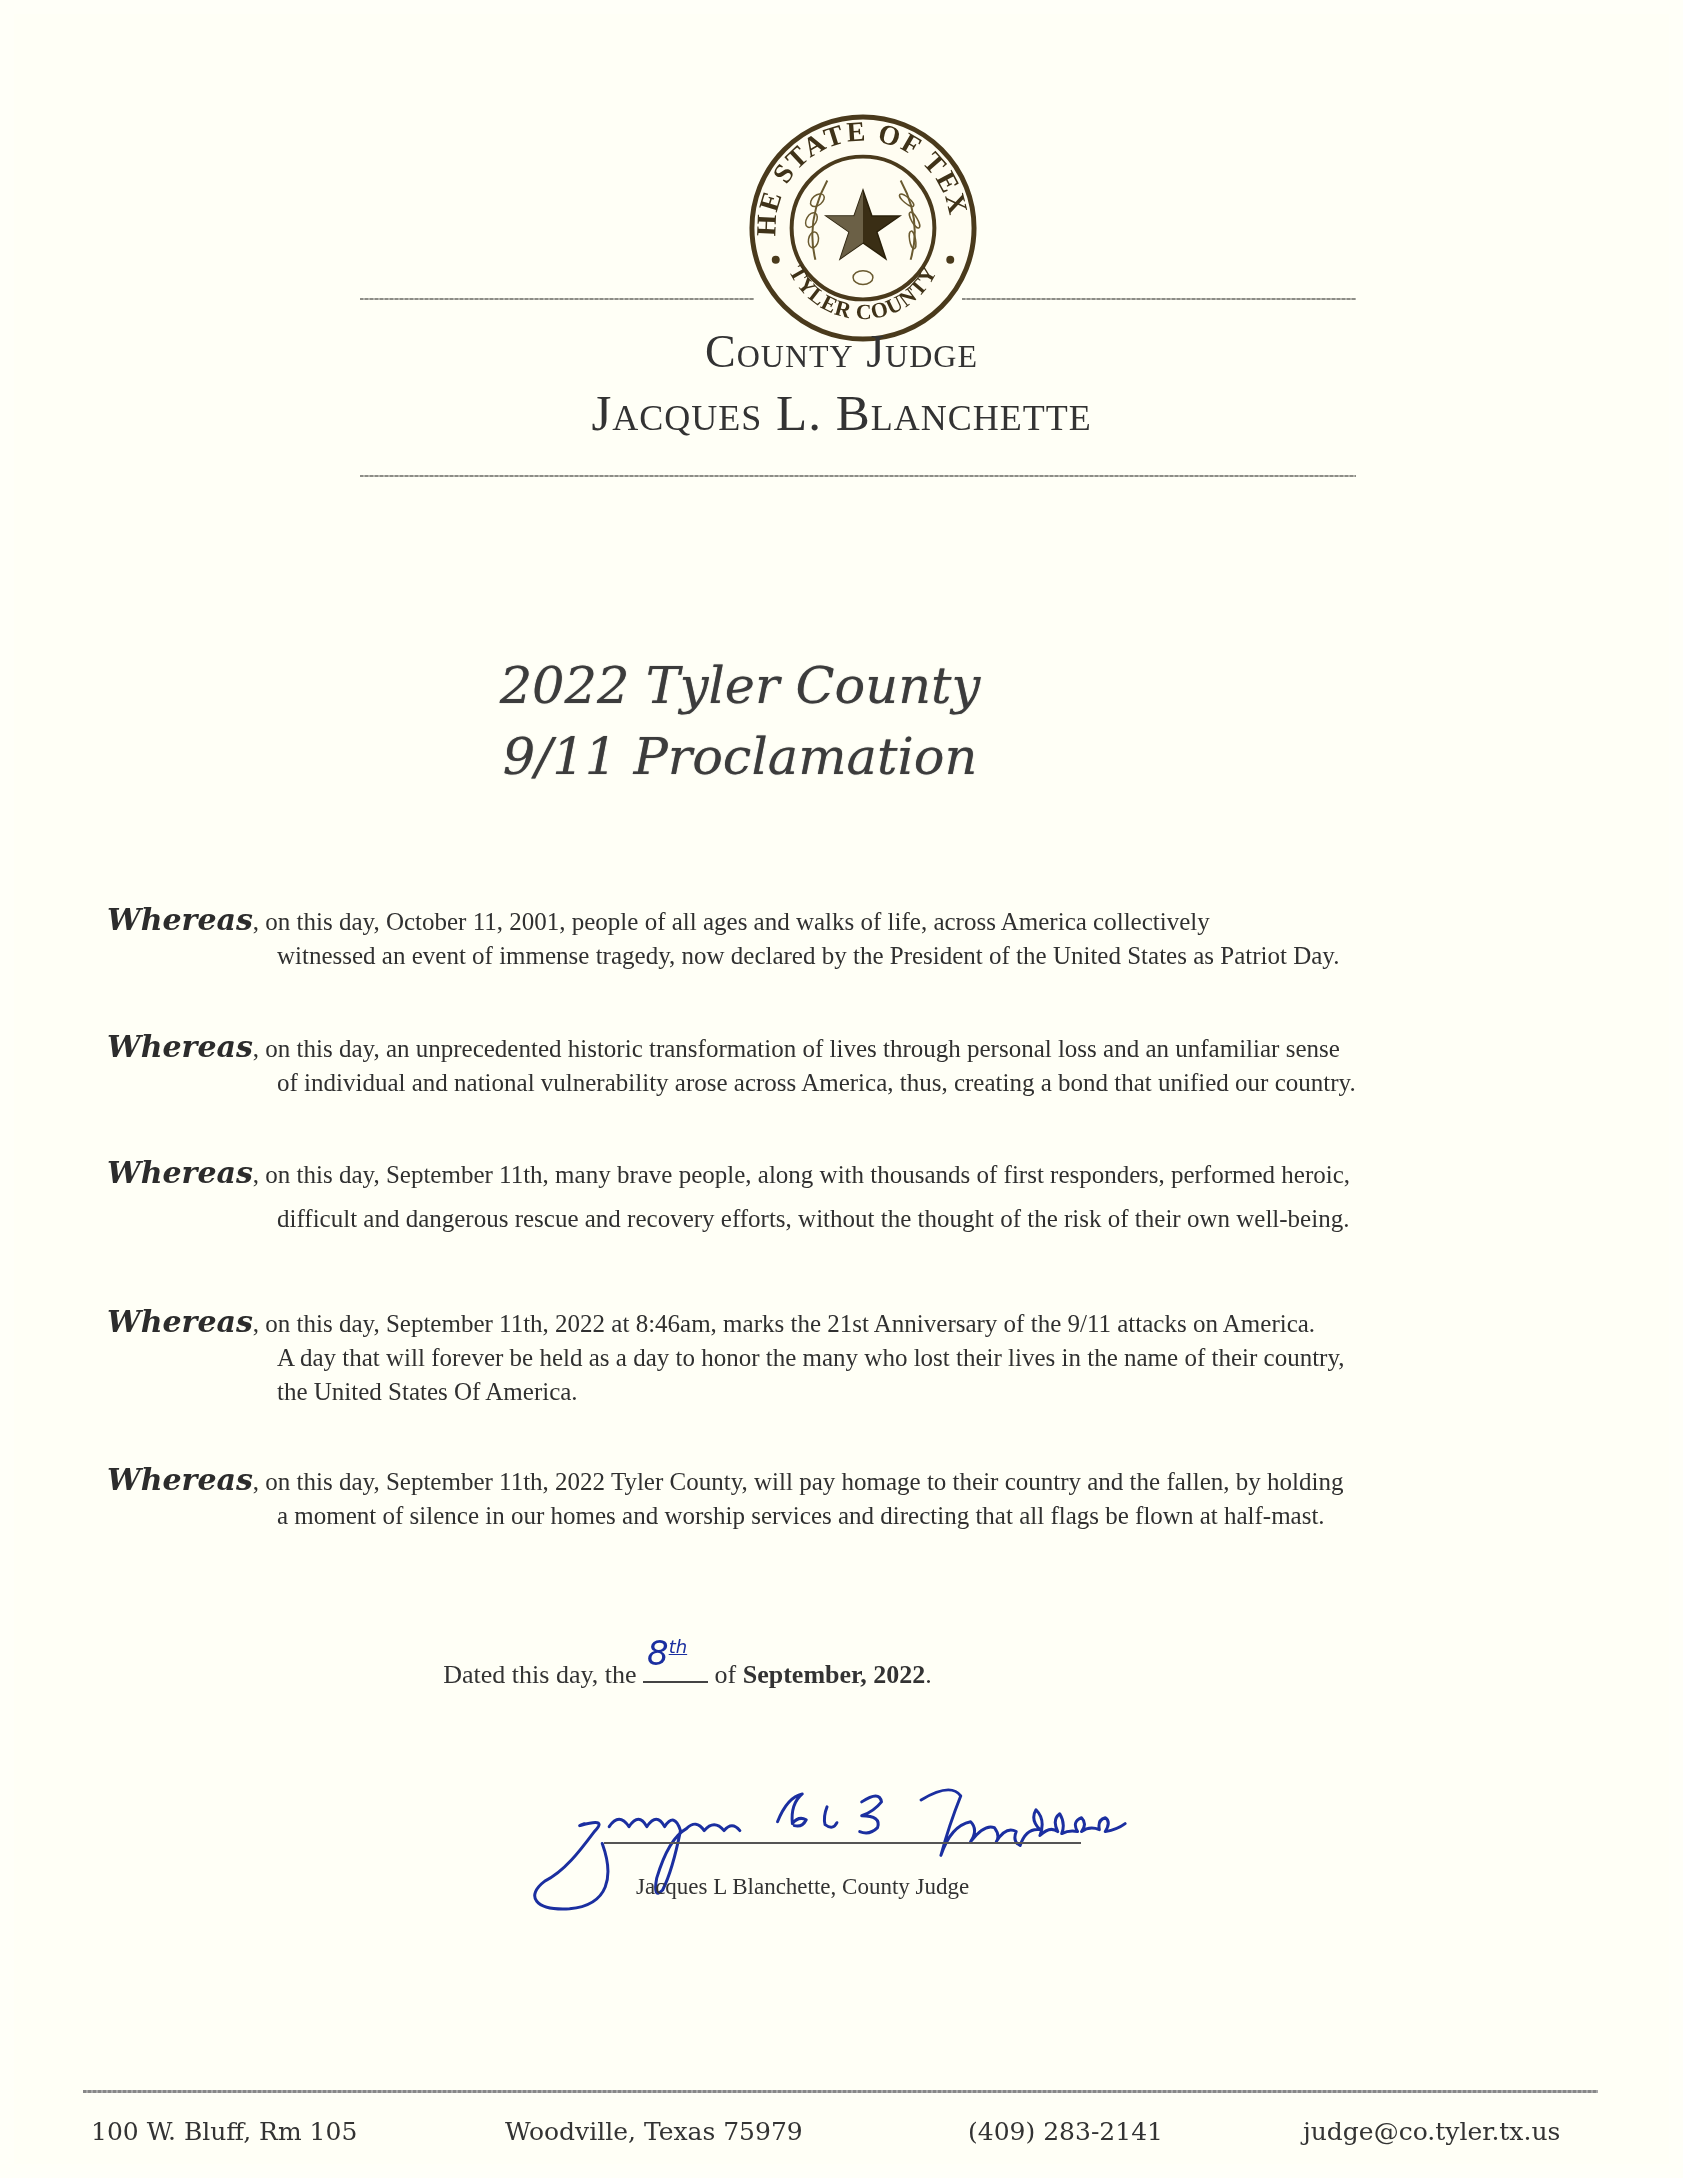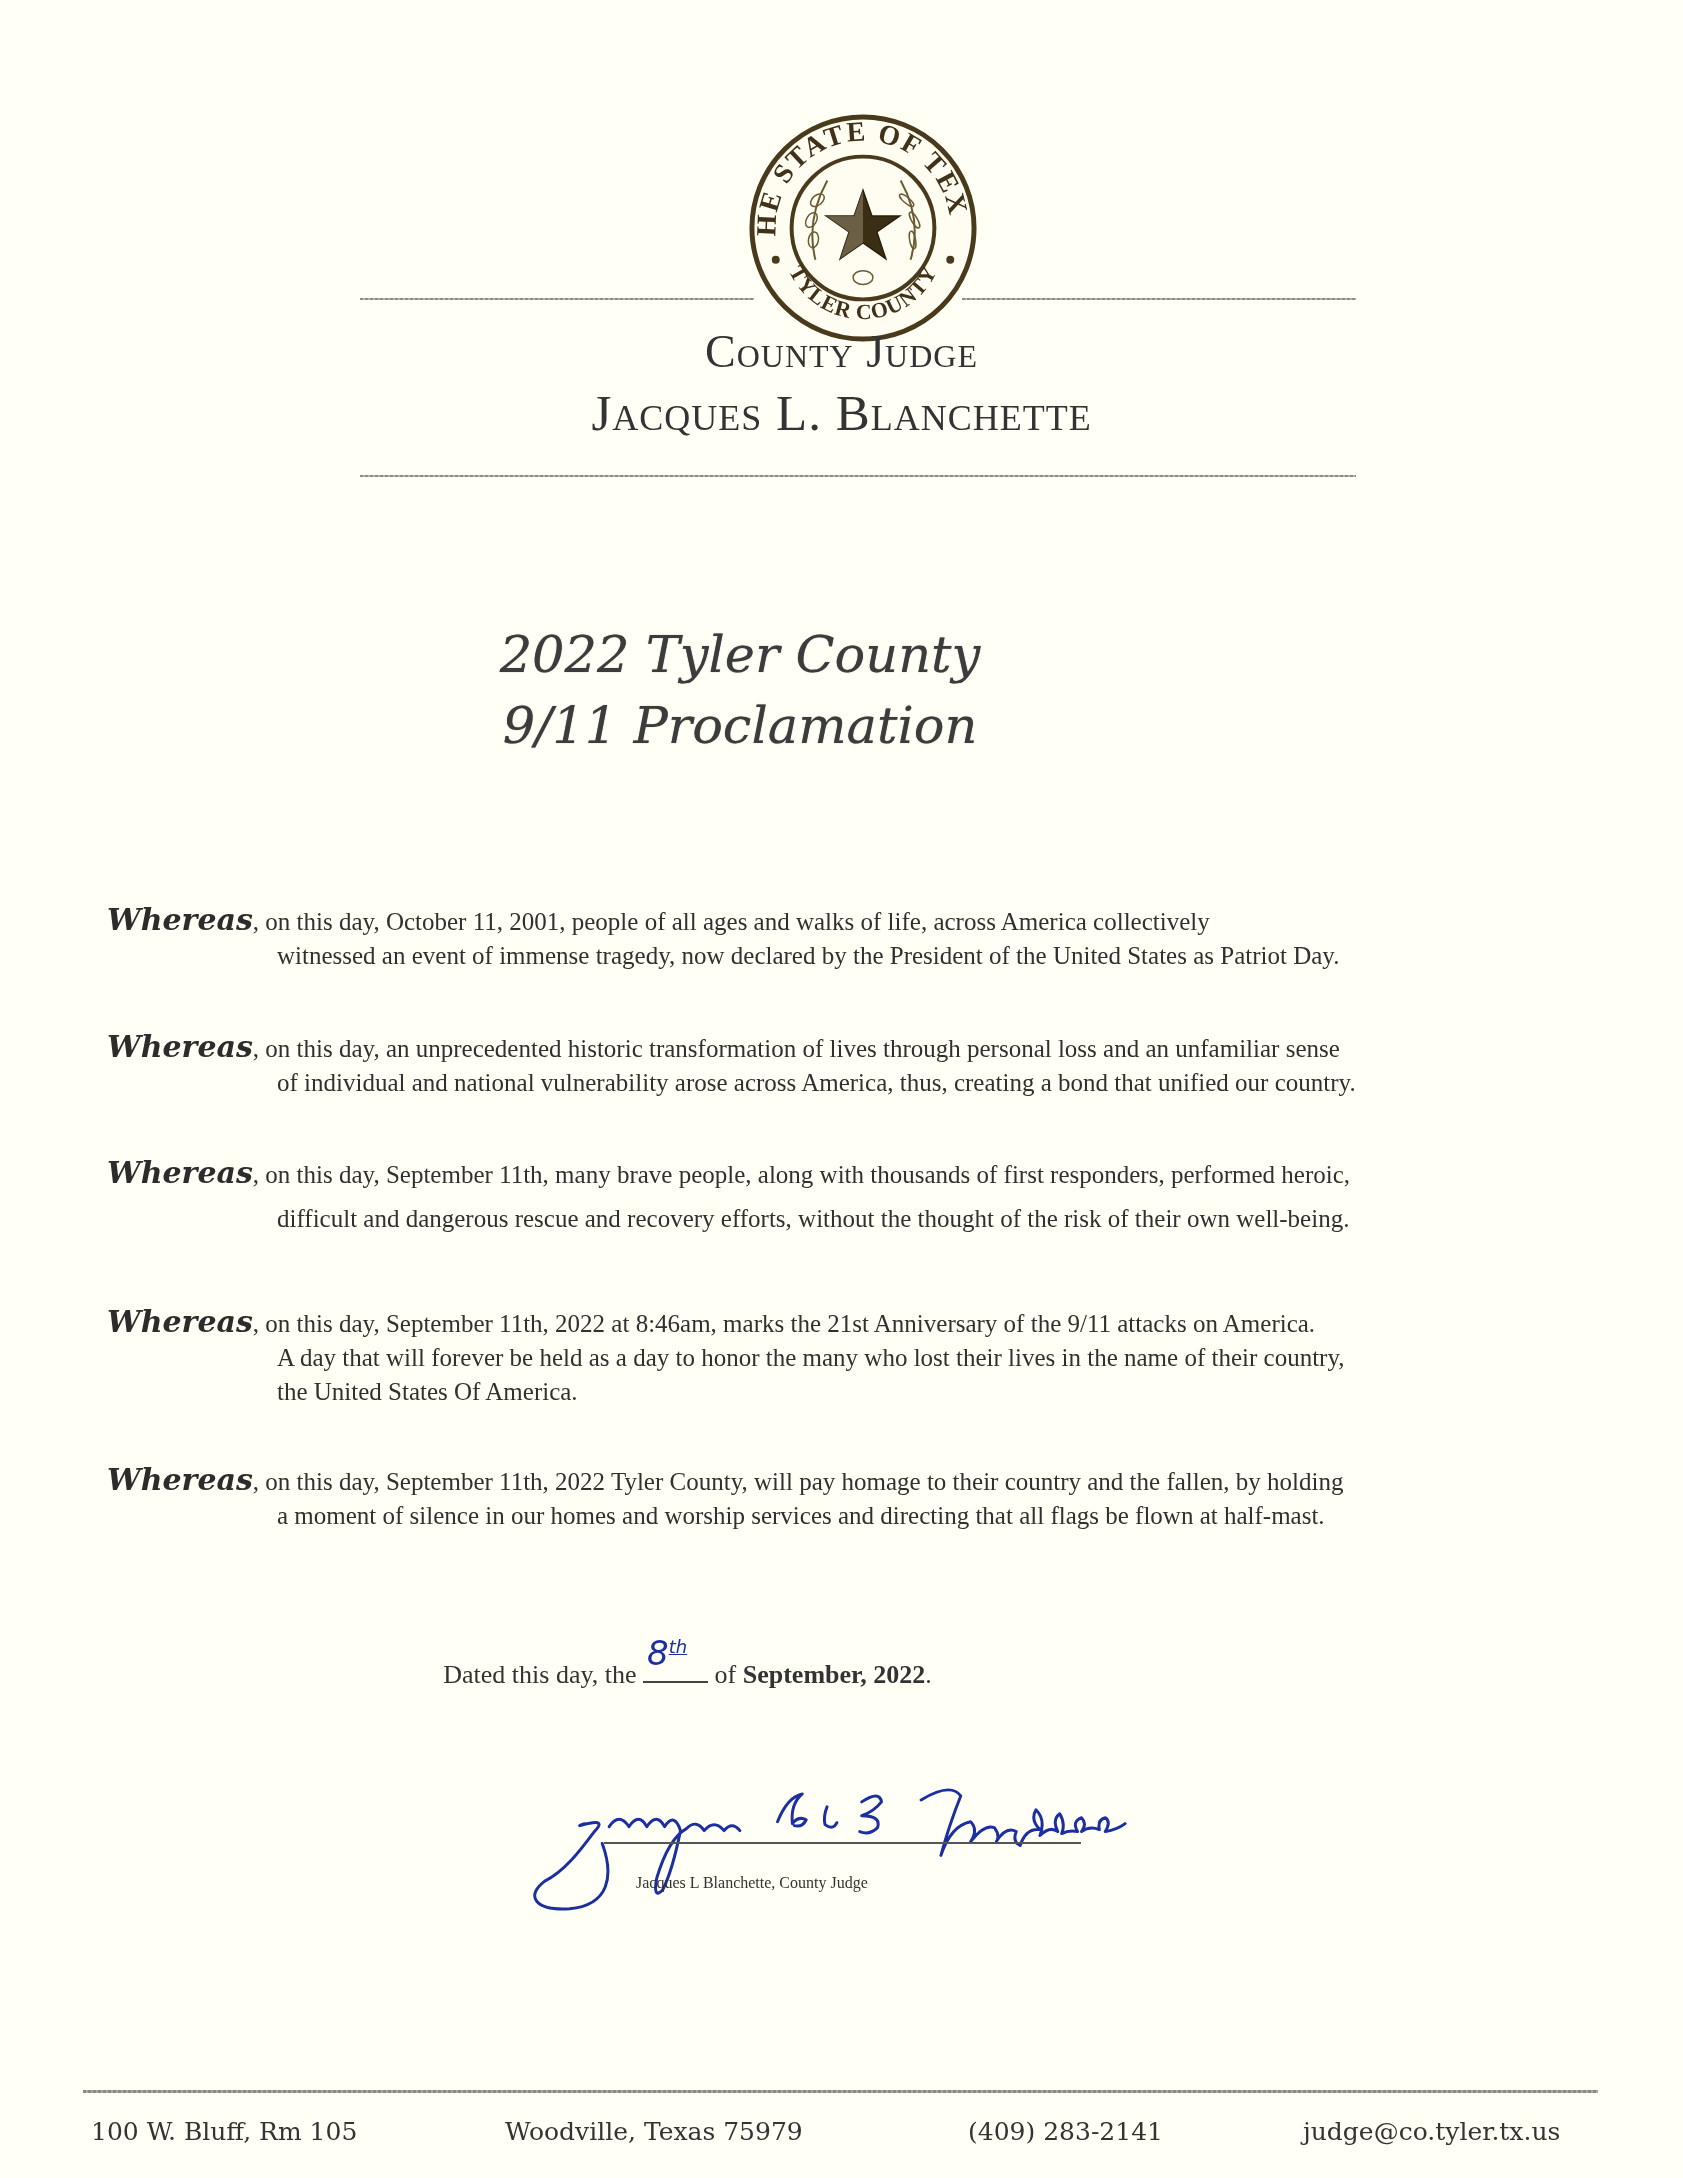--- a/index.html
+++ b/index.html
@@ -31,21 +31,21 @@
       font-variant: small-caps; letter-spacing: 1px;
     }
     .hdr-title.t1 { top: 325px; font-size: 46px; }
     .hdr-title.t2 { top: 384px; font-size: 51px; }
 
     
     .proc-title {
       position: absolute; left: 0; width: 1480px; text-align: center;
       font-family: "DejaVu Serif", serif; font-style: italic;
       color: #3c3c3c; font-size: 51px; line-height: 71px;
-      top: 619px;
+      top: 650px;
       text-shadow: 0 0 1px #777;
     }
 
     
     .clause { position: absolute; left: 107px; width: 1505px; font-size: 25px; line-height: 34px; color: #303030; }
     .whereas {
       font-family: "DejaVu Serif", serif; font-weight: bold;
       font-size: 30px; letter-spacing: 0px; color: #2c2c2c;
       font-style: italic;
     }
@@ -62,21 +62,21 @@
     .dated .blank { display: inline-block; width: 65px; border-bottom: 2px solid #444; text-align: center; position: relative; height: 30px; vertical-align: baseline; }
     .dated .hand {
       position: absolute; left: 4px; top: -18px; font-family: "DejaVu Sans", sans-serif;
       color: #1b2fa0; font-size: 34px; font-style: italic;
     }
     .dated .hand sup { font-size: 18px; text-decoration: underline; }
     .dated b { font-weight: bold; }
 
     .sig { position: absolute; left: 525px; top: 1772px; width: 713px; height: 139px; }
     .sig-line { position: absolute; left: 604px; top: 1842px; width: 477px; height: 2px; background: #555; }
-    .sig-name { position: absolute; left: 636px; top: 1874px; font-size: 16px; color: #333; }
+    .sig-name { position: absolute; left: 636px; top: 1874px; font-size: 23px; color: #333; }
 
     .footer-rule { position: absolute; left: 83px; width: 1515px; top: 2090px; height: 3px; background: repeating-linear-gradient(90deg,#888 0 3px,#aaa 3px 5px); }
     .footer-item { position: absolute; top: 2117px; font-family: "DejaVu Serif", serif; font-size: 25px; color: #333; }
     .f1 { left: 91px; }
     .f2 { left: 505px; }
     .f3 { left: 968px; }
     .f4 { left: 1303px; }
   </style>
 </head>
 <body>

